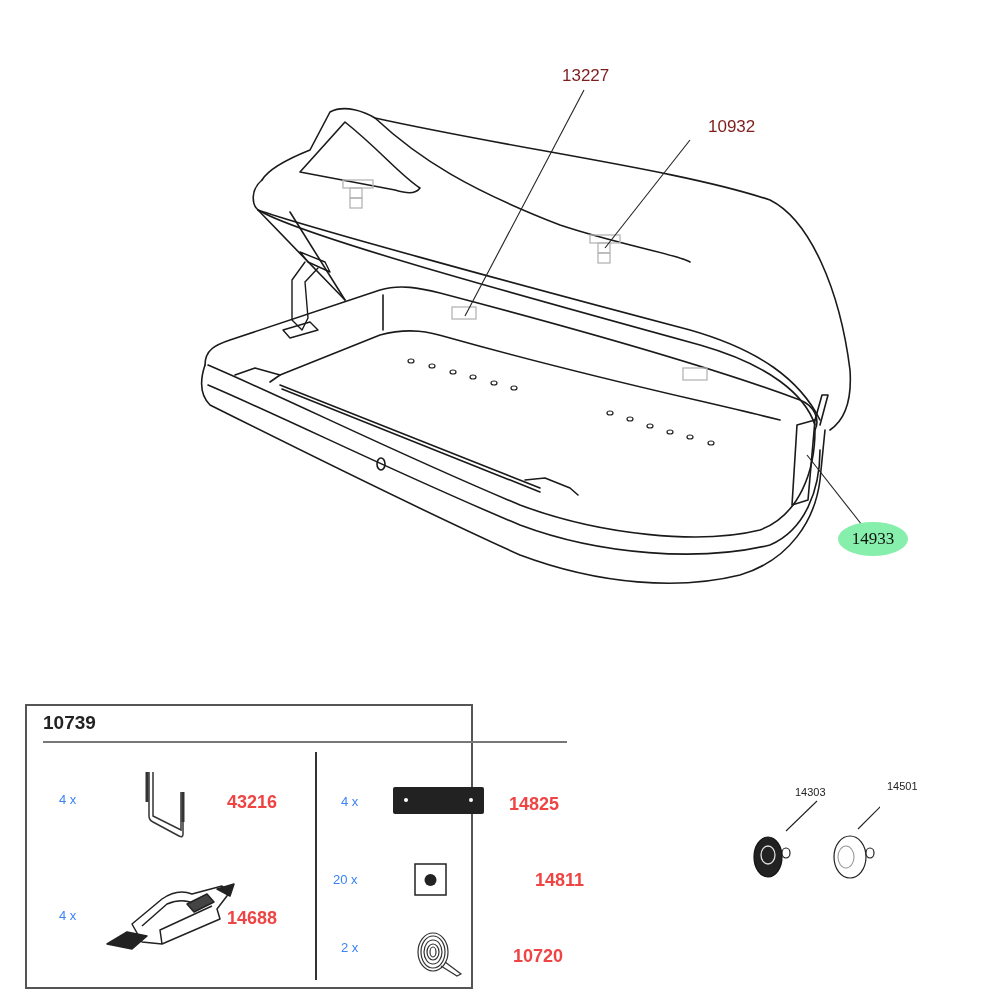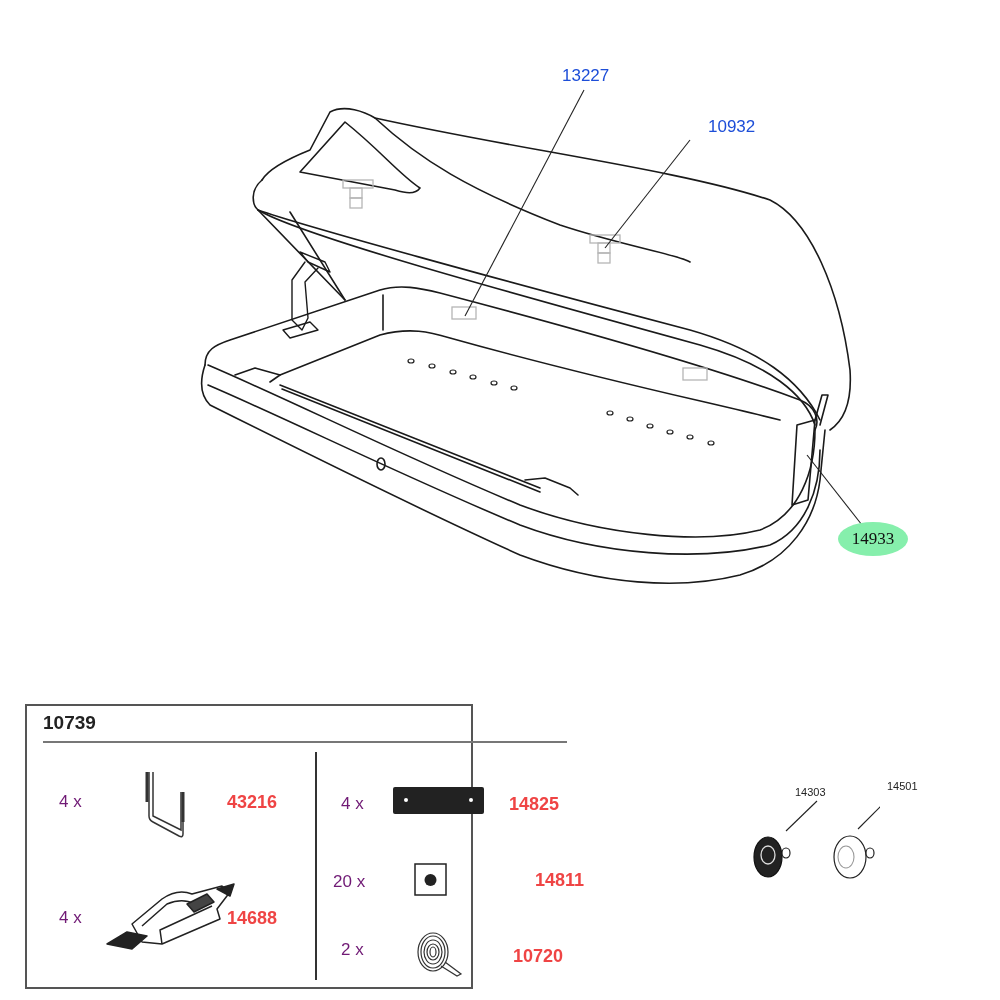--- a/index.html
+++ b/index.html
@@ -1,34 +1,34 @@
 <!DOCTYPE html>
 <html><head>
 <meta charset="utf-8">
 <style>
   html, body { margin: 0; padding: 0; background: #ffffff; }
   body { width: 1000px; height: 1000px; position: relative; overflow: hidden; font-family: "Liberation Sans", sans-serif; }
   .abs { position: absolute; }
   svg.main { position: absolute; left: 0; top: 0; }
-  .callout { position: absolute; font-size: 17px; color: #1d4ed8; }
+  .callout { position: absolute; font-size: 17px; color: #7f1d1d; }
   .small-callout { position: absolute; font-size: 11px; color: #222; }
   .badge {
     position: absolute; left: 838px; top: 522px; width: 70px; height: 34px;
     border-radius: 50%; background: #86efac; color: #111;
     font-family: "Liberation Serif", serif; font-size: 17px;
     display: flex; align-items: center; justify-content: center;
   }
   .kit-box {
     position: absolute; left: 25px; top: 704px; width: 448px; height: 285px;
     border: 2px solid #555; box-sizing: border-box;
   }
   .kit-title { position: absolute; left: 16px; top: 6px; font-weight: bold; font-size: 19px; color: #222; }
   .kit-rule { position: absolute; left: 16px; top: 35px; width: 524px; height: 2px; background: #777; }
   .kit-divider { position: absolute; left: 288px; top: 46px; width: 2px; height: 228px; background: #333; }
-  .qty { position: absolute; font-size: 17px; color: #701a75; }
+  .qty { position: absolute; font-size: 13px; color: #3b82f6; }
   .pn { position: absolute; font-size: 18px; font-weight: bold; color: #ef4444; }
 </style>
 </head>
 <body>
 
 <svg class="main" width="1000" height="700" viewBox="0 0 1000 700">
   <g fill="none" stroke="#1a1a1a" stroke-width="1.6" stroke-linejoin="round" stroke-linecap="round">
 
     <path d="M262,180 C268,170 285,160 310,150 L330,112 C345,104 365,112 375,118 C520,150 680,170 770,200 C810,220 840,290 850,370 C852,400 845,420 830,430"></path>
     <path d="M262,180 C250,190 252,205 258,210 C300,225 500,280 690,330 C760,350 800,380 820,420"></path>

